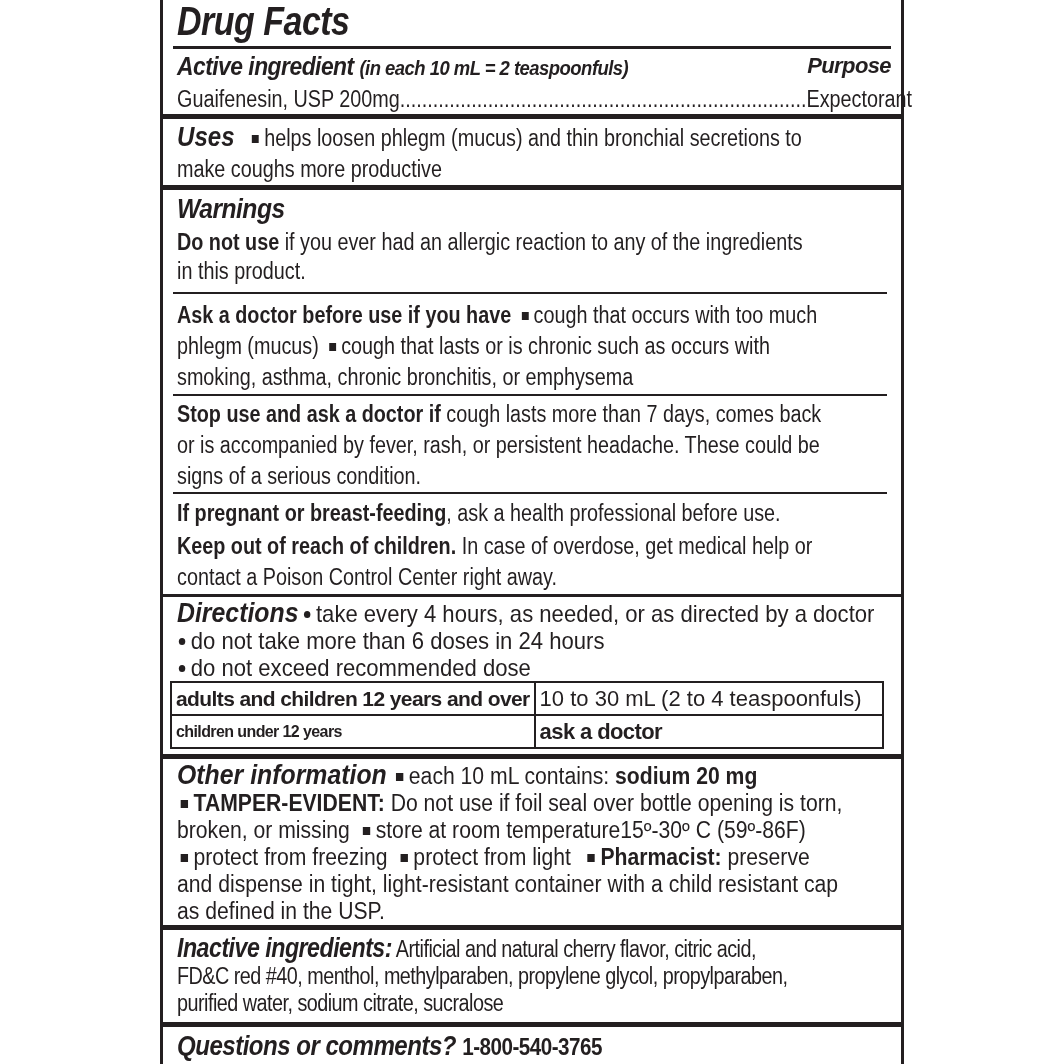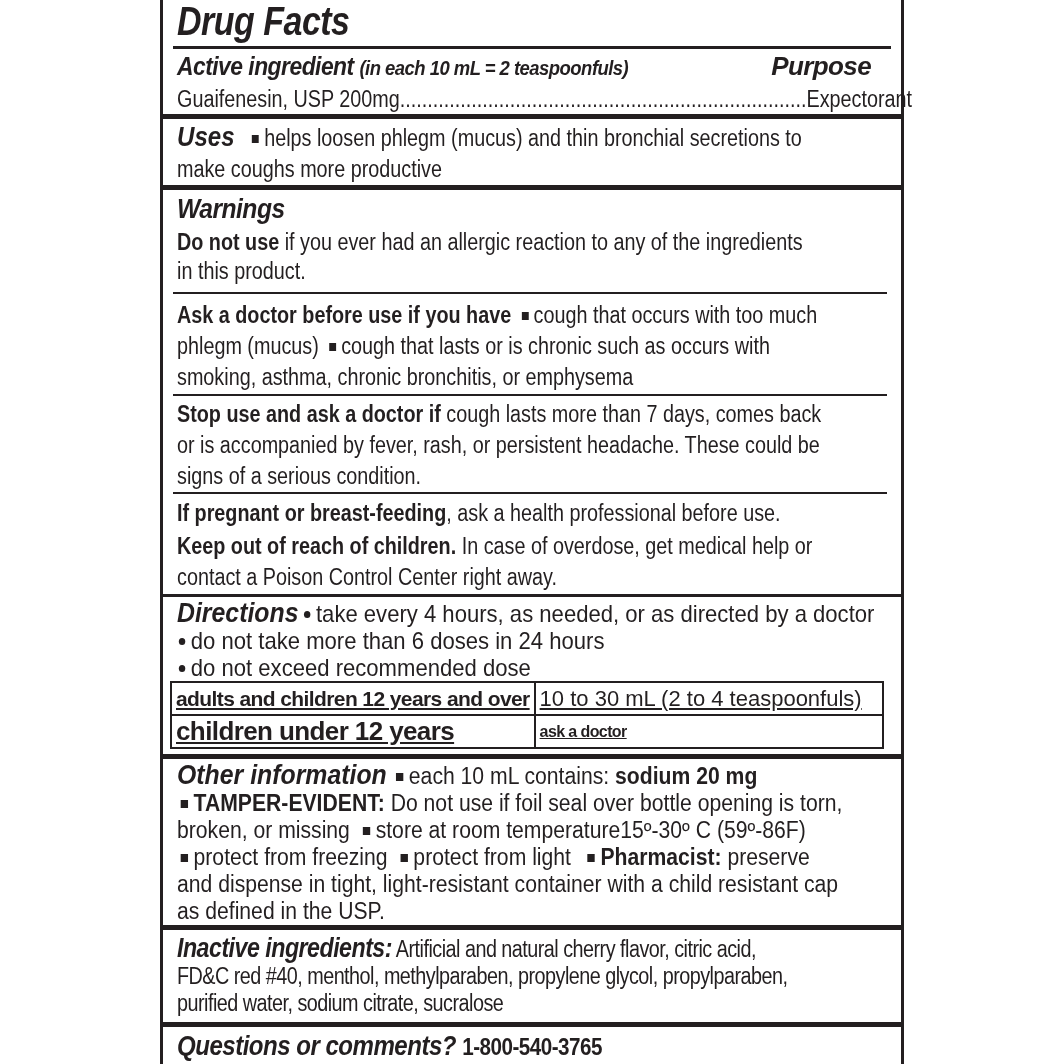--- a/index.html
+++ b/index.html
@@ -21,21 +21,21 @@
 
 <div class="label">
 
   <div class="abs hd cond" style="left:14px;top:-2px;font-size:40px;line-height:46px;transform:scaleX(0.85);transform-origin:left top;">Drug Facts</div>
   <div class="rule" style="top:46px;left:10px;right:10px;height:3px;"></div>
 
   <div class="abs cond" style="left:14px;top:50px;font-size:26px;line-height:32px;transform:scaleX(0.88);transform-origin:left top;">
     <span class="hd">Active ingredient</span>
     <span class="hd" style="font-size:21px;">(in each 10 mL = 2 teaspoonfuls)</span>
   </div>
-  <div class="abs hd cond" style="right:30px;top:50px;font-size:26px;line-height:32px;">Purpose</div>
+  <div class="abs hd cond" style="right:10px;top:50px;font-size:22px;line-height:32px;">Purpose</div>
   <div class="abs t" style="left:14px;top:84px;width:800px;">
     <span>Guaifenesin, USP 200mg</span><span>..........................................................................</span><span>Expectorant</span>
   </div>
   <div class="rule" style="top:114px;height:5px;"></div>
 
   <div class="abs t" style="left:14px;top:122px;">
     <span class="hd" style="font-size:28px;">Uses</span>
     <span class="sq" style="margin-left:14px;"></span><span>helps loosen phlegm (mucus) and thin bronchial secretions to</span>
   </div>
   <div class="abs t" style="left:14px;top:154px;">make coughs more productive</div>
@@ -60,29 +60,29 @@
   <div class="abs t" style="left:14px;top:531px;"><span class="b">Keep out of reach of children.</span> <span>In case of overdose, get medical help or</span></div>
   <div class="abs t" style="left:14px;top:562px;">contact a Poison Control Center right away.</div>
   <div class="rule" style="top:594px;height:3px;"></div>
 
   <div class="abs t" style="left:14px;top:598px;font-size:24px;transform:scaleX(0.92);">
     <span class="hd" style="font-size:27px;">Directions</span><span class="dot" style="margin-left:6px;"></span><span>take every 4 hours, as needed, or as directed by a doctor</span>
   </div>
   <div class="abs t" style="left:14px;top:626px;font-size:24px;transform:scaleX(0.92);"><span class="dot"></span><span>do not take more than 6 doses in 24 hours</span></div>
   <div class="abs t" style="left:14px;top:653px;font-size:24px;transform:scaleX(0.92);"><span class="dot"></span><span>do not exceed recommended dose</span></div>
 
-  <table class="abs" style="left:7px;top:681px;width:714px;text-decoration:underline;">
+  <table class="abs" style="left:7px;top:681px;width:714px;">
     <tbody>
         <tr>
       <td class="b cond" style="width:330px;font-size:21px;">adults and children 12 years and over</td>
       <td>10 to 30 mL (2 to 4  teaspoonfuls)</td>
     </tr>
     <tr>
-      <td class="b cond" style="font-size:26px;">children under 12 years</td>
-      <td class="b cond" style="font-size:16px;">ask a doctor</td>
+      <td class="b cond" style="font-size:16px;">children under 12 years</td>
+      <td class="b cond" style="font-size:22px;">ask a doctor</td>
     </tr>
   </tbody>
     </table>
   <div class="rule" style="top:754px;height:5px;"></div>
 
   <div class="abs t" style="left:14px;top:760px;font-size:23px;transform:scaleX(0.92);">
     <span class="hd" style="font-size:27px;">Other information</span><span class="sq" style="margin-left:10px;"></span><span>each 10 mL contains:</span> <span class="b">sodium 20 mg</span>
   </div>
   <div class="abs t" style="left:14px;top:788px;font-size:23px;transform:scaleX(0.92);"><span class="sq"></span><span class="b">TAMPER-EVIDENT:</span> <span>Do not use if foil seal over bottle opening is torn,</span></div>
   <div class="abs t" style="left:14px;top:815px;font-size:23px;transform:scaleX(0.92);"><span>broken, or missing</span><span class="sq" style="margin-left:14px;"></span><span>store at room temperature15º-30º C (59º-86F)</span></div>

